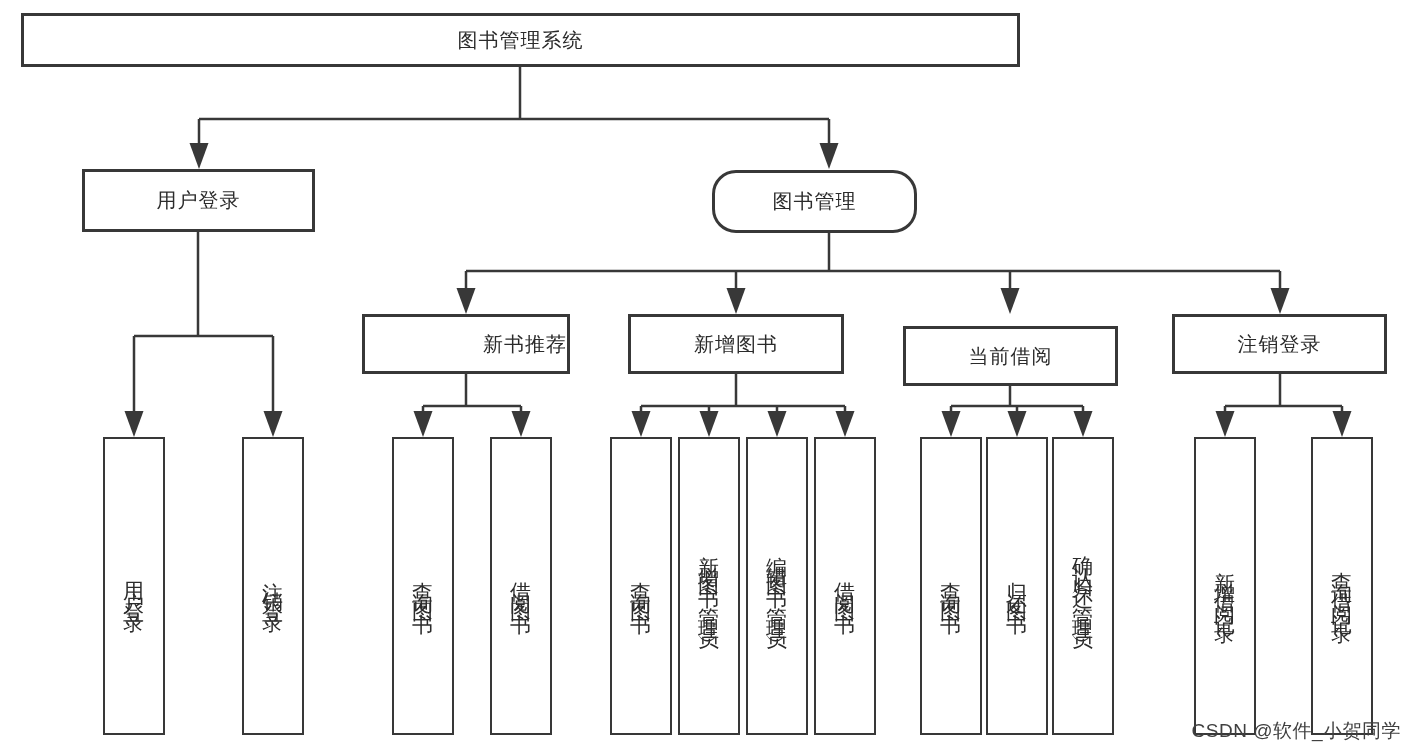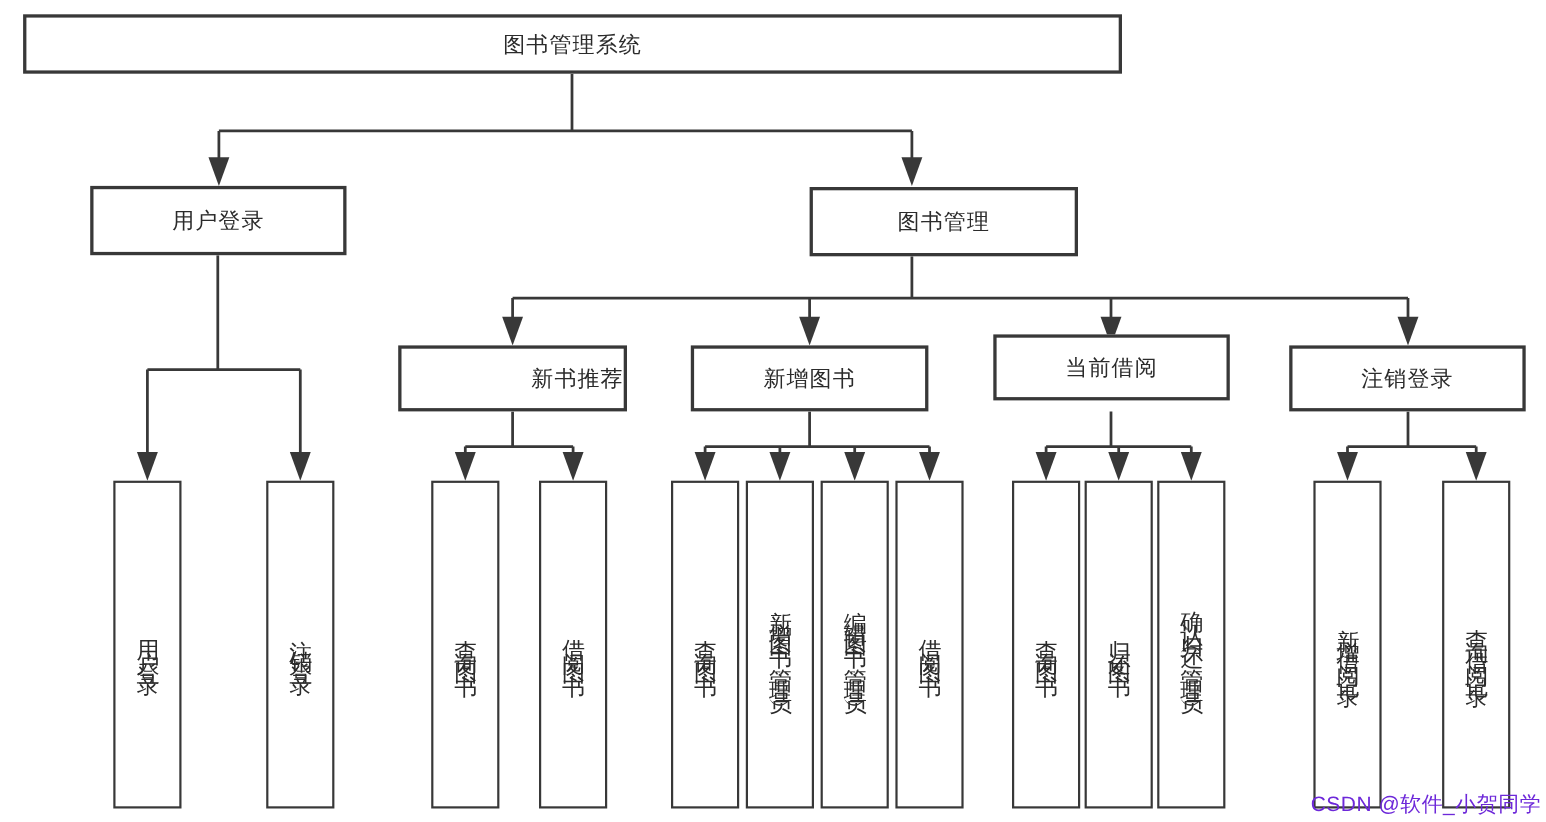--- a/index.html
+++ b/index.html
@@ -46,21 +46,21 @@
     stroke: #383838;
     stroke-width: 2.5;
     fill: none;
   }
   #connectors polygon { fill: #383838; }
   .watermark {
     position: absolute;
     right: 4px;
     bottom: 3px;
     font-size: 19px;
-    color: #6d28d9;
+    color: #404040;
     letter-spacing: 0.5px;
     white-space: nowrap;
     margin-left: 34px;
   }
 </style>
 </head>
 <body>
 
 <div id="canvas">
 
@@ -100,31 +100,31 @@
     <polygon points="1332.5,411 1351.5,411 1342,437"></polygon>
   </svg>
 
   <div class="node hnode" style="left:21px; top:13px; width:999px; height:54px;">
     <span>图书管理系统</span>
   </div>
 
   <div class="node hnode" style="left:82px; top:169px; width:233px; height:63px;">
     <span>用户登录</span>
   </div>
-  <div class="node hnode" style="left:736px; top:170px; width:244px; height:63px;">
+  <div class="node hnode" style="left:712px; top:170px; width:205px; height:63px;border-radius:24px;">
     <span>图书管理</span>
   </div>
 
   <div class="node hnode" style="left:362px; top:314px; width:208px; height:60px;justify-content:flex-end;">
     <span>新书推荐</span>
   </div>
   <div class="node hnode" style="left:628px; top:314px; width:216px; height:60px;">
     <span>新增图书</span>
   </div>
-  <div class="node hnode" style="left:903px; top:304px; width:215px; height:60px;">
+  <div class="node hnode" style="left:903px; top:326px; width:215px; height:60px;">
     <span>当前借阅</span>
   </div>
   <div class="node hnode" style="left:1172px; top:314px; width:215px; height:60px;">
     <span>注销登录</span>
   </div>
 
   <div class="node vnode" style="left:103px; top:437px; width:62px; height:298px;">
     <span>用户登录</span>
   </div>
   <div class="node vnode" style="left:242px; top:437px; width:62px; height:298px;">

